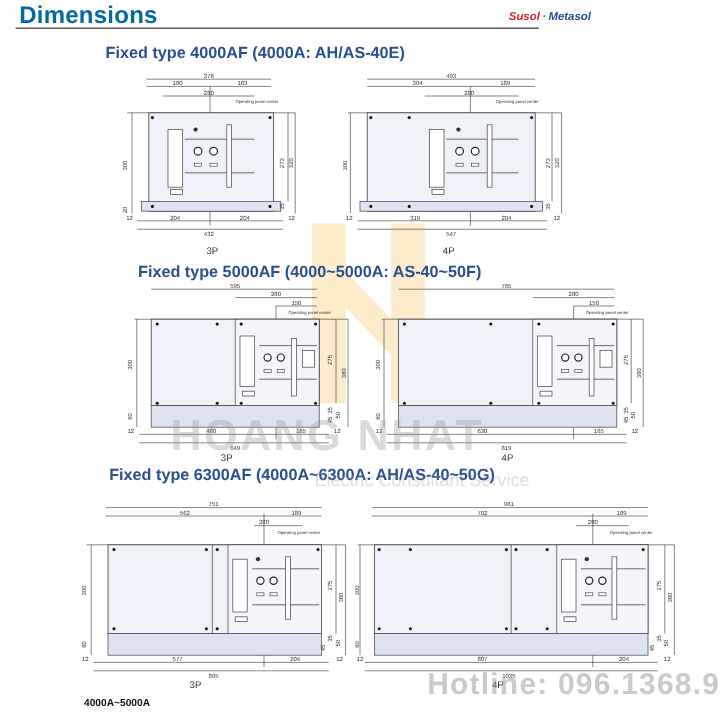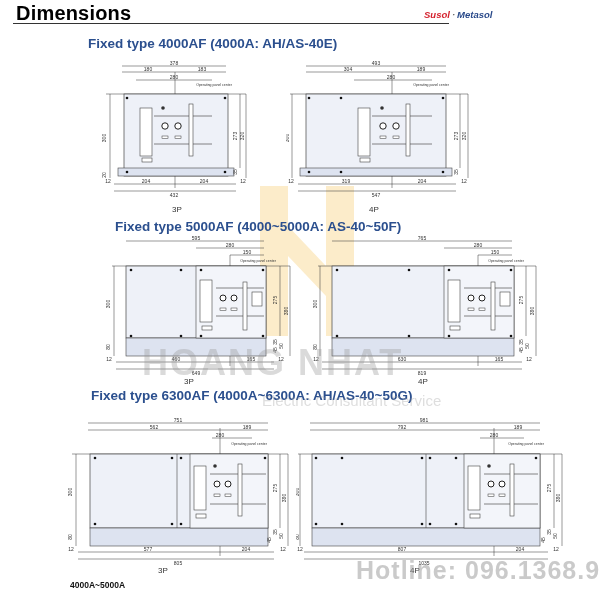--- a/index.html
+++ b/index.html
@@ -1,19 +1,19 @@
 <!DOCTYPE html>
 <html><head>
 <meta charset="utf-8">
 <style>
   * { box-sizing: border-box; margin: 0; padding: 0; }
   html, body { width: 600px; height: 600px; background: #ffffff; overflow: hidden; }
   body { position: relative; font-family: "Liberation Sans", sans-serif; color: #222; }
 
-  .page-title { position: absolute; left: 16px; top: 2px; font-size: 20px; font-weight: bold; color: #000000; letter-spacing: 0.2px; text-align: right; }
+  .page-title { position: absolute; left: 16px; top: 2px; font-size: 20px; font-weight: bold; color: #0369a1; letter-spacing: 0.2px; text-align: right; }
   .brand { position: absolute; left: 424px; top: 9px; font-size: 9.5px; font-style: italic; font-weight: bold; }
   .brand .b1 { color: #d5232f; margin-top: 20px; }
   .brand .dot { color: #666; margin: 0 2px; }
   .brand .b2 { color: #2a4a8a; }
   .title-rule { position: absolute; left: 13px; top: 23px; width: 436px; height: 1px; background: #333; }
 
   .section-title { position: absolute; font-size: 13.5px; font-weight: bold; color: #2b4f8e; white-space: nowrap; padding-left: 31px; }
 
   .drawing { position: absolute; }
   .drawing svg { display: block; }

